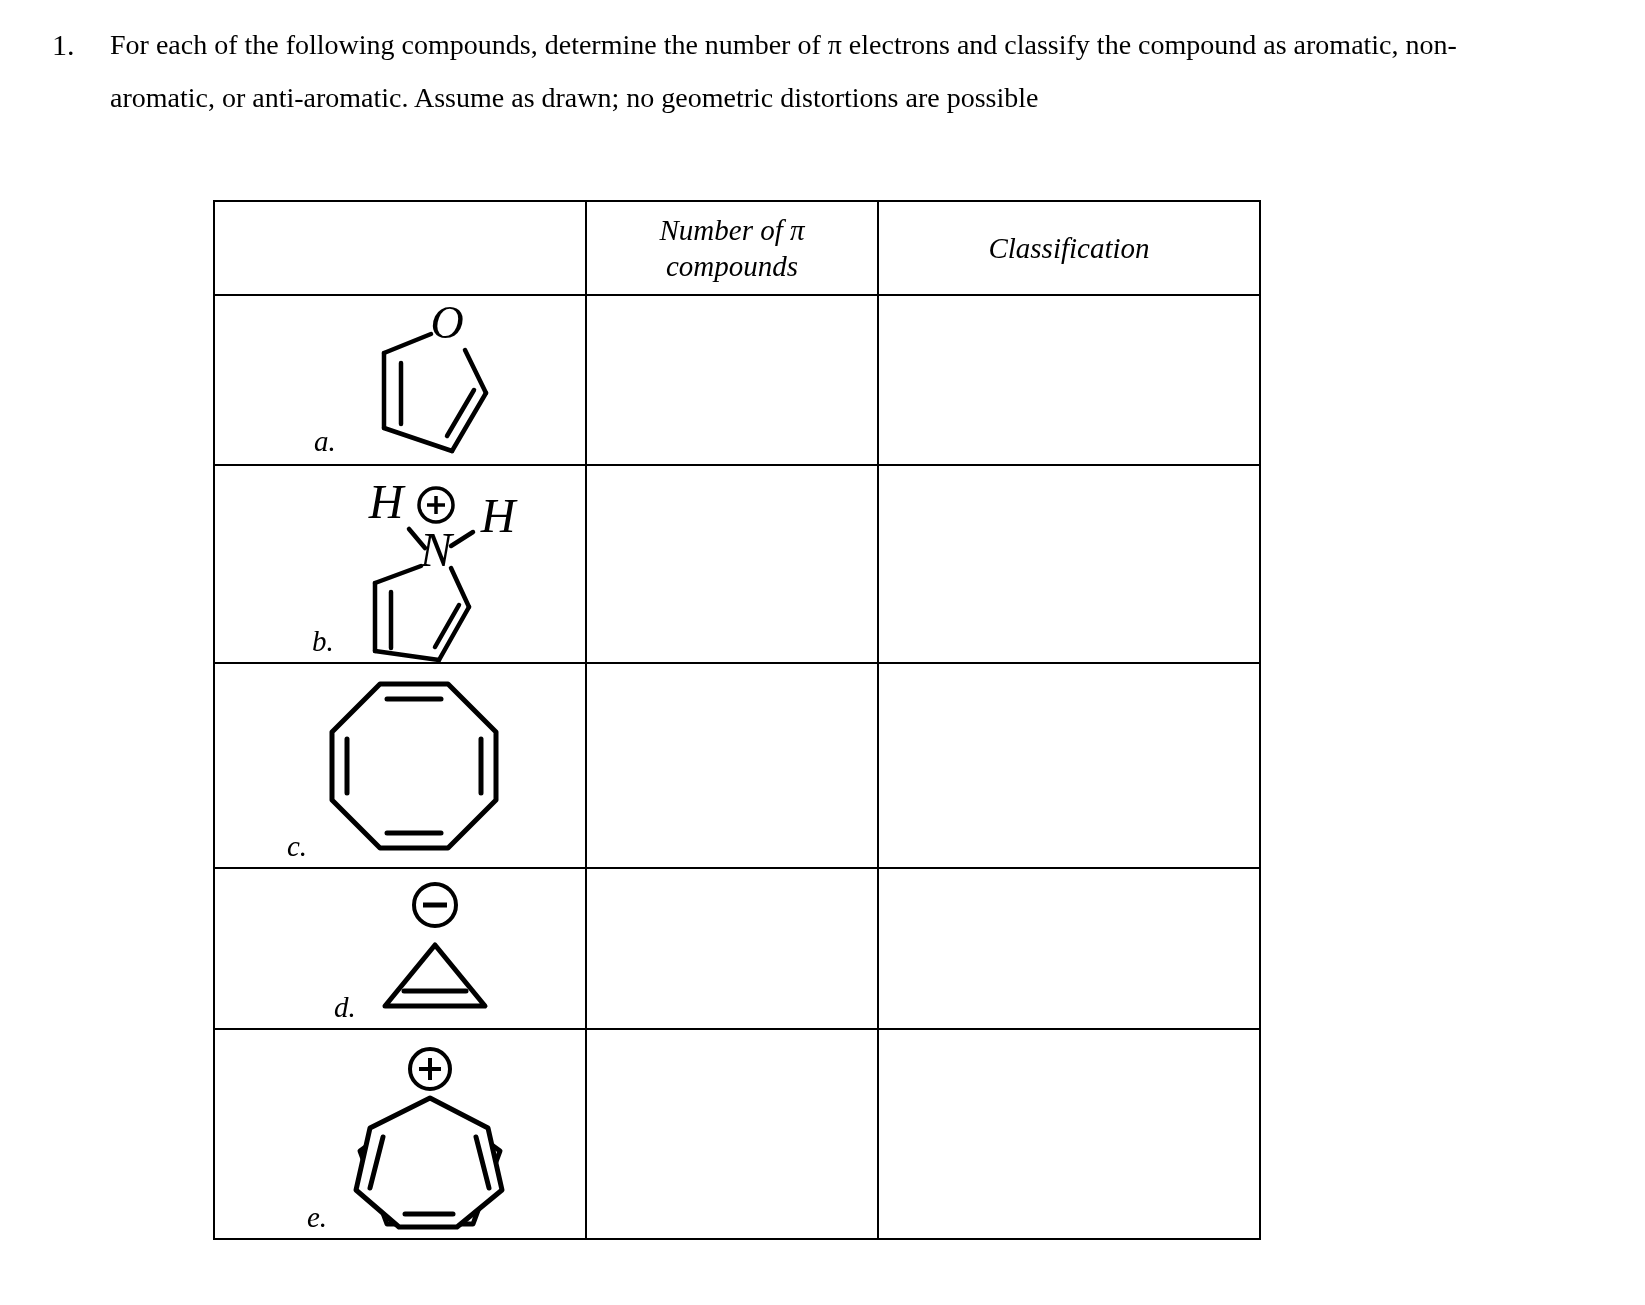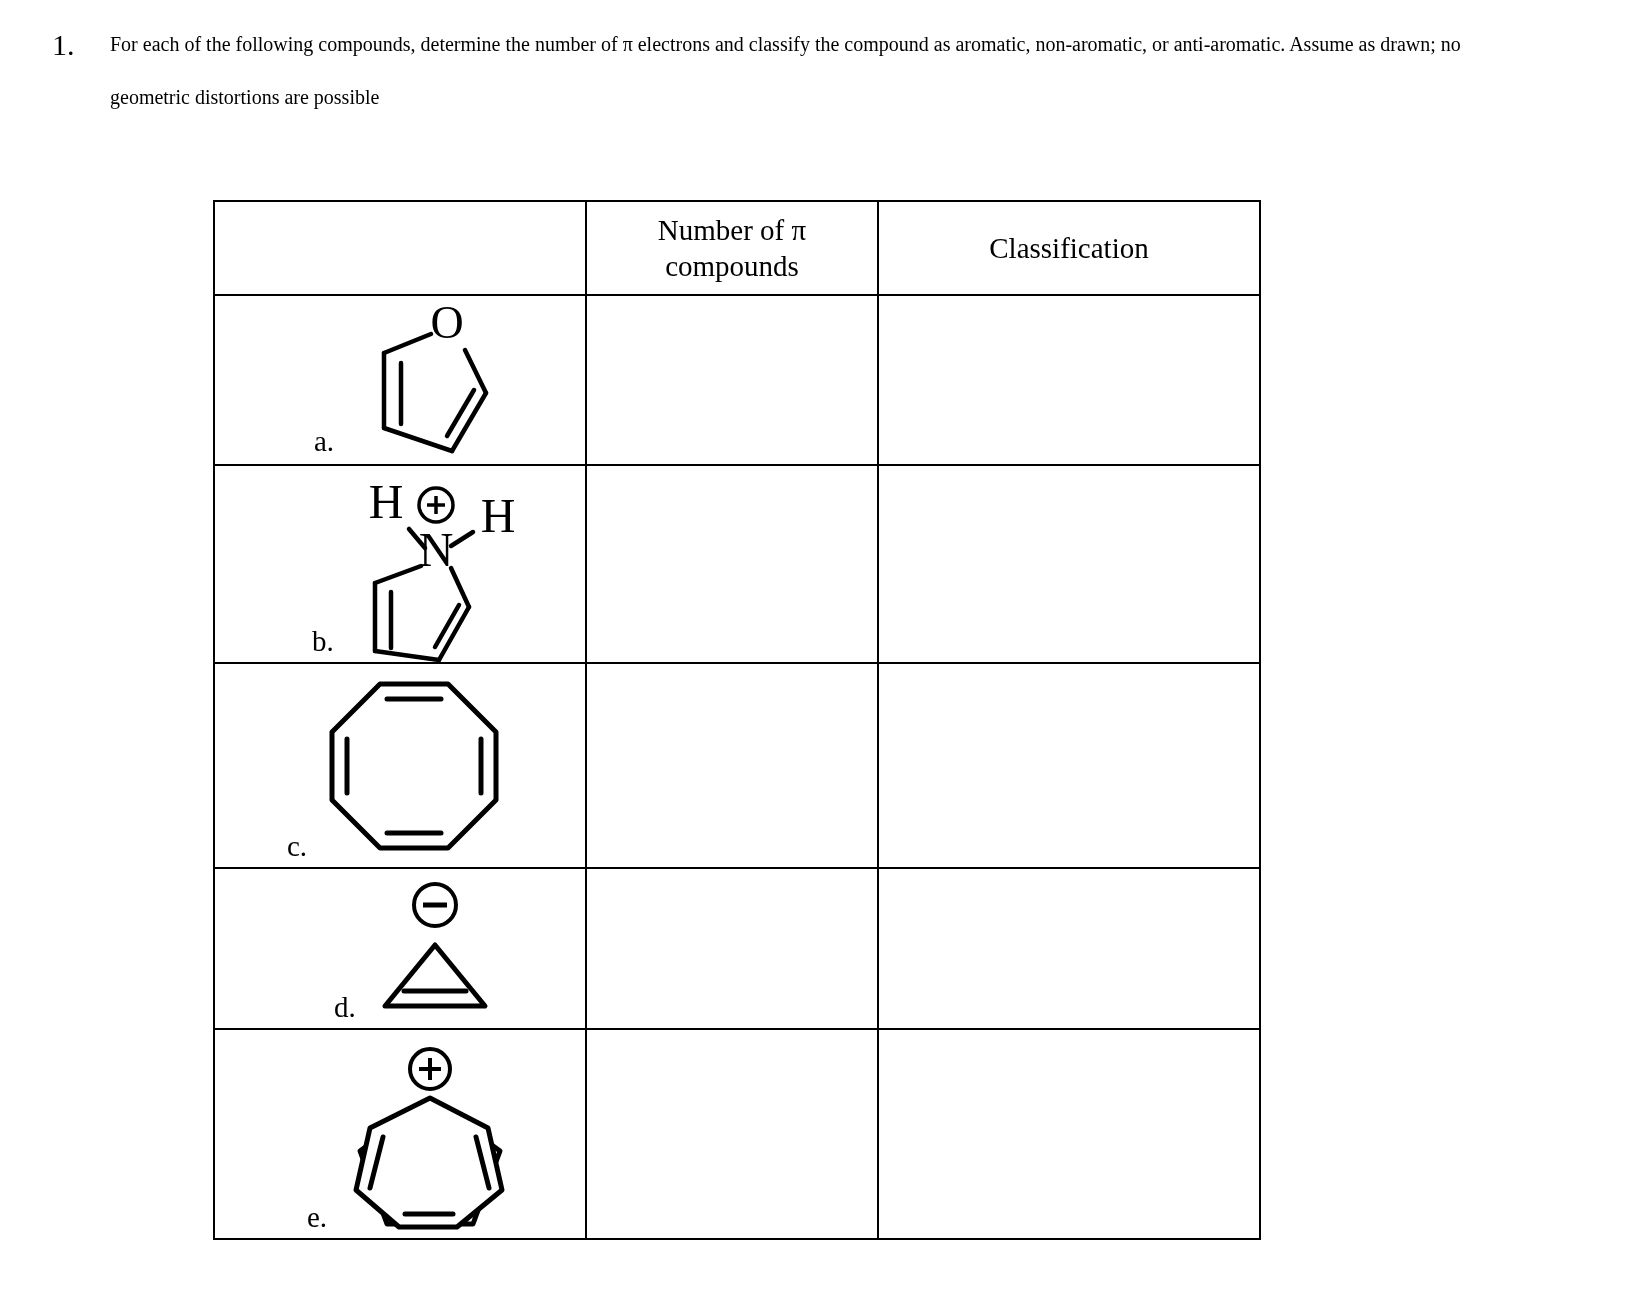--- a/index.html
+++ b/index.html
@@ -28,35 +28,36 @@
     align-items: flex-start;
   }
   #question-number {
     font-size: 30px;
     line-height: 53px;
     width: 58px;
     flex: 0 0 58px;
     text-align: left;
   }
   #question-text {
-    font-size: 20px;
+    font-size: 28px;
     line-height: 53px;
     flex: 1 1 auto;
     text-align: left;
     white-space: pre-wrap;
   }
 
   
   #worksheet-table {
     position: absolute;
     left: 213px;
     top: 200px;
     width: 1046px;
     border-collapse: collapse;
     table-layout: fixed;
+    font-style: italic;
   }
   #worksheet-table td {
     border: 2px solid #000000;
     padding: 0;
     vertical-align: middle;
     font-size: 29px;
     line-height: 36px;
     text-align: center;
   }
   .col-structure { width: 372px; }

